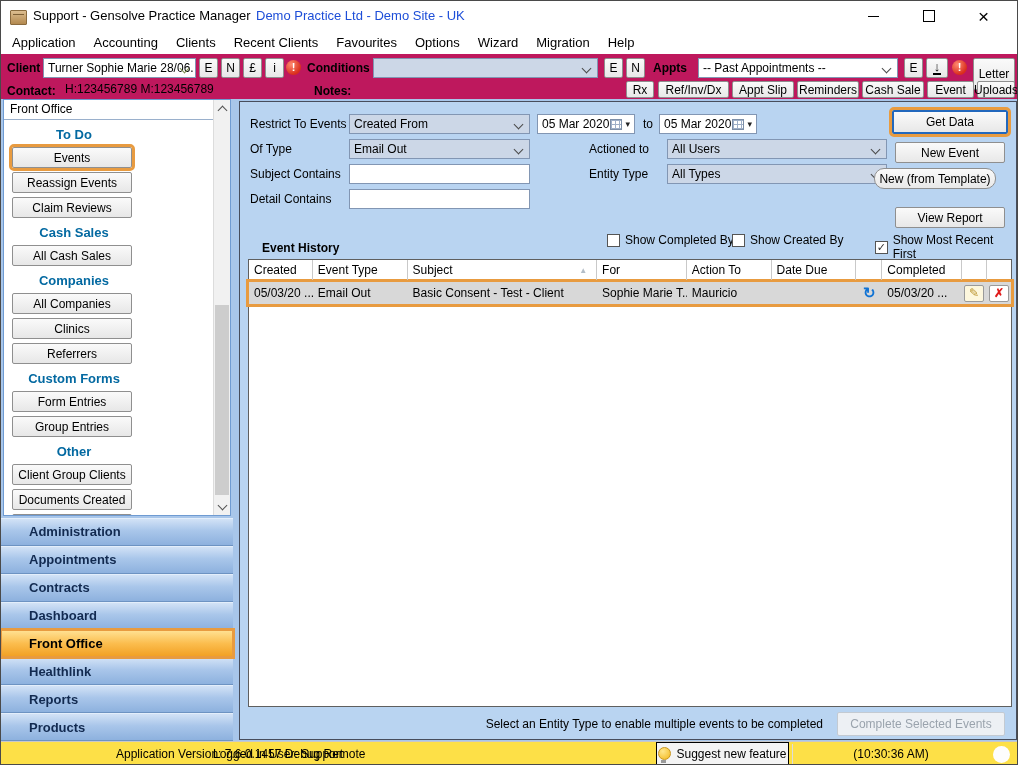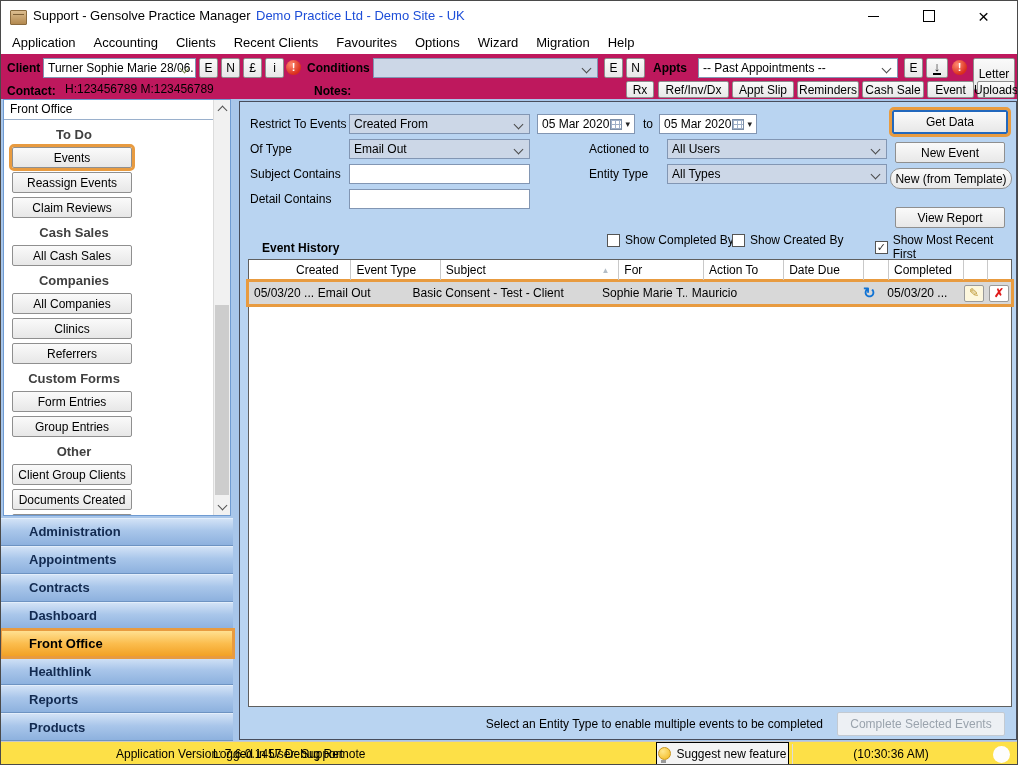--- a/index.html
+++ b/index.html
@@ -47,21 +47,21 @@
   .row2btn{position:absolute;height:17px;top:27px;}
   .tb-value{position:absolute;font-size:12px;color:#000;line-height:17px;}
 
   
   .body{position:absolute;left:0;top:98px;width:100%;height:642px;background:#a8c6ea;}
   .side-panel{position:absolute;left:2px;top:0;width:228px;height:417px;background:#fff;
               border:1px solid #6f9bd2;box-sizing:border-box;}
   .panel-header{position:absolute;left:0;top:0;right:17px;height:19px;font-size:12px;color:#000;
                 padding-left:6px;line-height:19px;border-bottom:1px solid #9ab0cc;background:#fff;}
   .side-scroll{position:absolute;left:0;top:20px;right:17px;bottom:0;overflow:hidden;}
-  .side-heading{width:136px;text-align:center;font-weight:bold;font-size:13px;color:#404040;margin:7px 0 0 2px;height:16px;}
+  .side-heading{width:136px;text-align:center;font-weight:bold;font-size:13px;color:#0369a1;margin:7px 0 0 2px;height:16px;}
   .side-btn{width:120px;height:21px;margin:4px 0 0 8px;background:linear-gradient(#fafafa,#e7e7e7);
             border:1px solid #8f8f8f;border-radius:2px;box-sizing:border-box;font-size:12px;color:#000;
             display:flex;align-items:center;justify-content:center;}
   .side-btn.hl{outline:3px solid #e89b40;outline-offset:0px;}
   .scrollbar{position:absolute;right:0;top:0;width:17px;height:100%;background:#f1f1f1;border-left:1px solid #dcdcdc;box-sizing:border-box;}
   .sb-arrow{position:absolute;left:0;width:16px;height:17px;display:flex;align-items:center;justify-content:center;}
   .sb-chev{width:6px;height:6px;border-right:1px solid #505050;border-bottom:1px solid #505050;}
   .sb-up .sb-chev{transform:rotate(-135deg);margin-top:4px;}
   .sb-down .sb-chev{transform:rotate(45deg);margin-bottom:3px;}
   .sb-thumb{position:absolute;left:1px;top:205px;width:14px;height:190px;background:#cdcdcd;}
@@ -89,21 +89,21 @@
   .act-btn{position:absolute;height:21px;}
   .getdata{height:24px;border:2px solid #2268bd;outline:3px solid #e89b40;outline-offset:0;}
   .cb{position:absolute;display:flex;align-items:center;top:0;}
   .cbox{width:13px;height:13px;background:#fff;border:1px solid #555;box-sizing:border-box;
         font-size:11px;line-height:11px;text-align:center;color:#333;margin-right:5px;}
   .cb-label{font-size:12px;color:#000;}
   .eh-title{position:absolute;left:10px;top:139px;font-size:12px;font-weight:bold;color:#000;margin-left:12px;}
 
   .tbl{position:absolute;left:8px;top:157px;width:764px;height:448px;background:#fff;
        border:1px solid #5f5f5f;box-sizing:border-box;}
-  .thead{display:flex;height:20px;border-bottom:1px solid #9a9a9a;padding-left:42px;}
+  .thead{display:flex;height:20px;border-bottom:1px solid #9a9a9a;}
   .th{font-size:12px;color:#000;display:flex;align-items:center;padding-left:5px;box-sizing:border-box;
       border-right:1px solid #c9c9c9;position:relative;overflow:hidden;white-space:nowrap;}
   .th:last-child{border-right:none;}
   .sort{position:absolute;right:9px;top:6px;font-size:8px;color:#b3bdc7;}
   .tr{display:flex;height:22px;background:#d8d8d8;align-items:center;outline:3px solid #e89b40;outline-offset:0;margin-top:1px;}
   .td{font-size:12px;color:#000;padding-left:5px;box-sizing:border-box;overflow:hidden;white-space:nowrap;}
   .sync{color:#1173d4;font-weight:bold;font-size:15px;line-height:15px;}
   .mini{width:20px;height:17px;border:1px solid #9a9a9a;border-radius:2px;box-sizing:border-box;
         display:flex;align-items:center;justify-content:center;font-size:12px;background:#fff;}
   .mini.edit{background:#fdf7dd;color:#b8912a;}
@@ -279,21 +279,21 @@
       <div class="combo gray" style="left:427px;top:62px;width:220px;">
         <span>All Types</span>
         <span class="chev"></span>
       </div>
 
       <span class="f-label" style="left:10px;top:87px;">Detail Contains</span>
       <input class="txt" style="left: 109px; top: 87px; width: 181px;" value="">
 
       <div class="pushbtn act-btn getdata" style="left:652px;top:8px;width:116px;">Get Data</div>
       <div class="pushbtn act-btn" style="left:655px;top:40px;width:110px;">New Event</div>
-      <div class="pushbtn act-btn" style="left:650px;top:66px;width:122px;border-radius:10px;">New (from Template)</div>
+      <div class="pushbtn act-btn" style="left:634px;top:66px;width:122px;border-radius:10px;">New (from Template)</div>
       <div class="pushbtn act-btn" style="left:655px;top:105px;width:110px;">View Report</div>
 
       <div id="checkbox-row" style="position:absolute;left:0;top:131px;width:100%;height:16px;">
           <label class="cb" style="left: 367px;">
             <span class="cbox"></span>
             <span class="cb-label">Show Completed By</span>
           </label>
           <label class="cb" style="left: 492px;">
             <span class="cbox"></span>
             <span class="cb-label">Show Created By</span>

